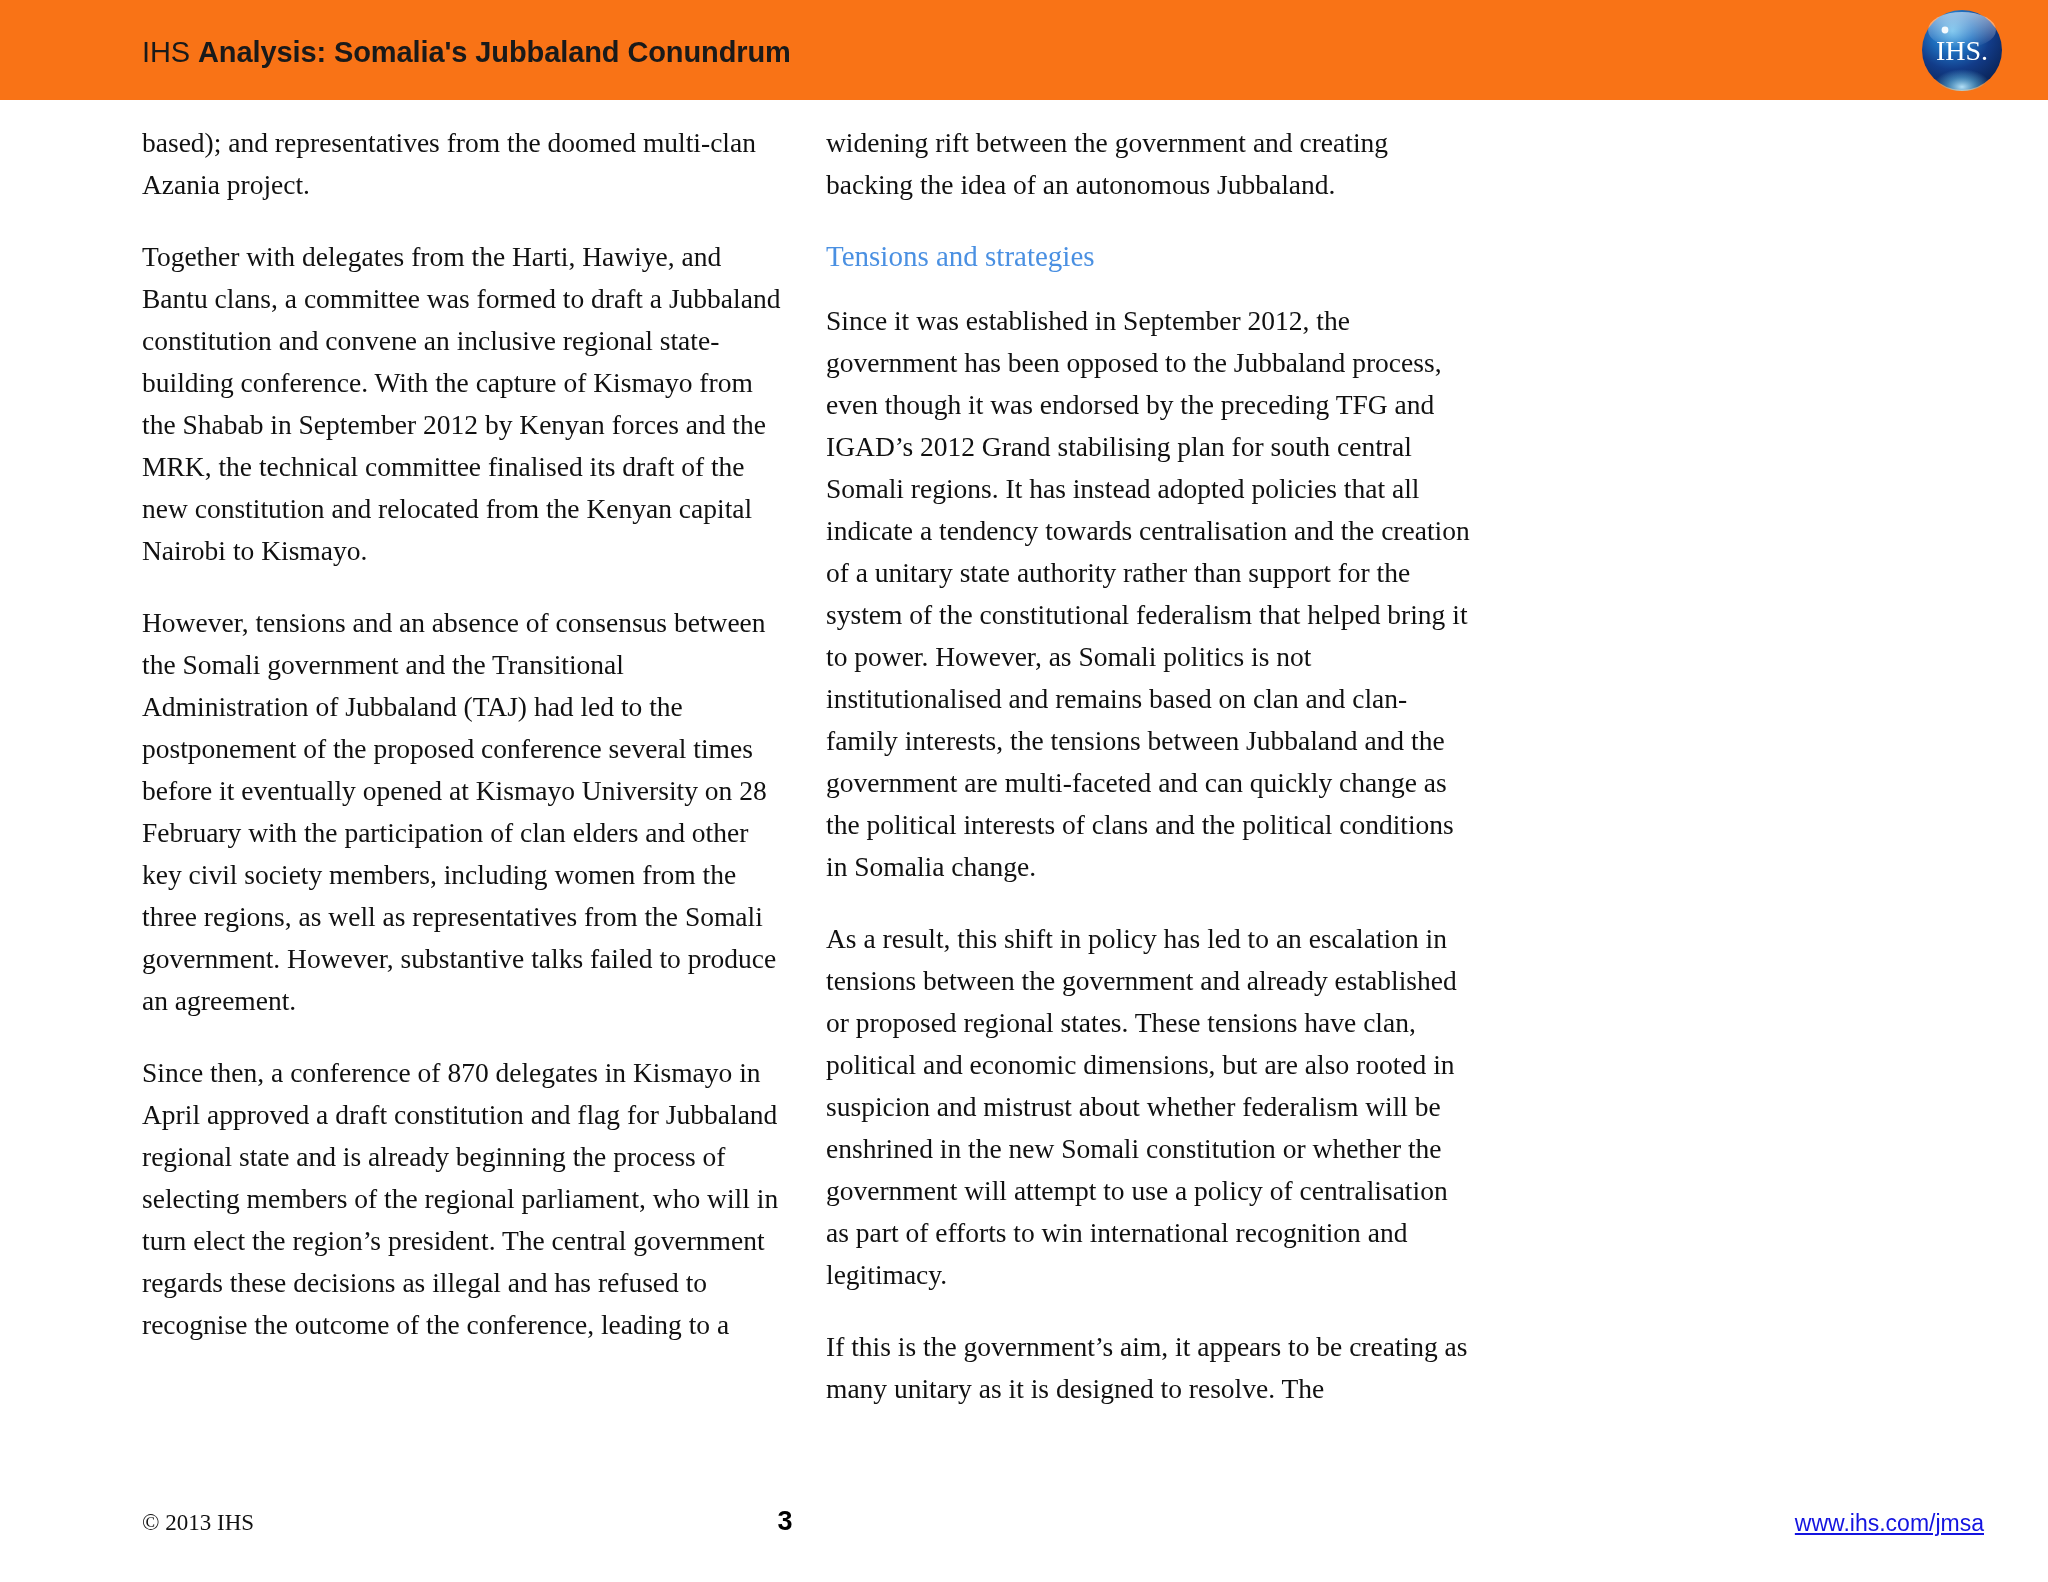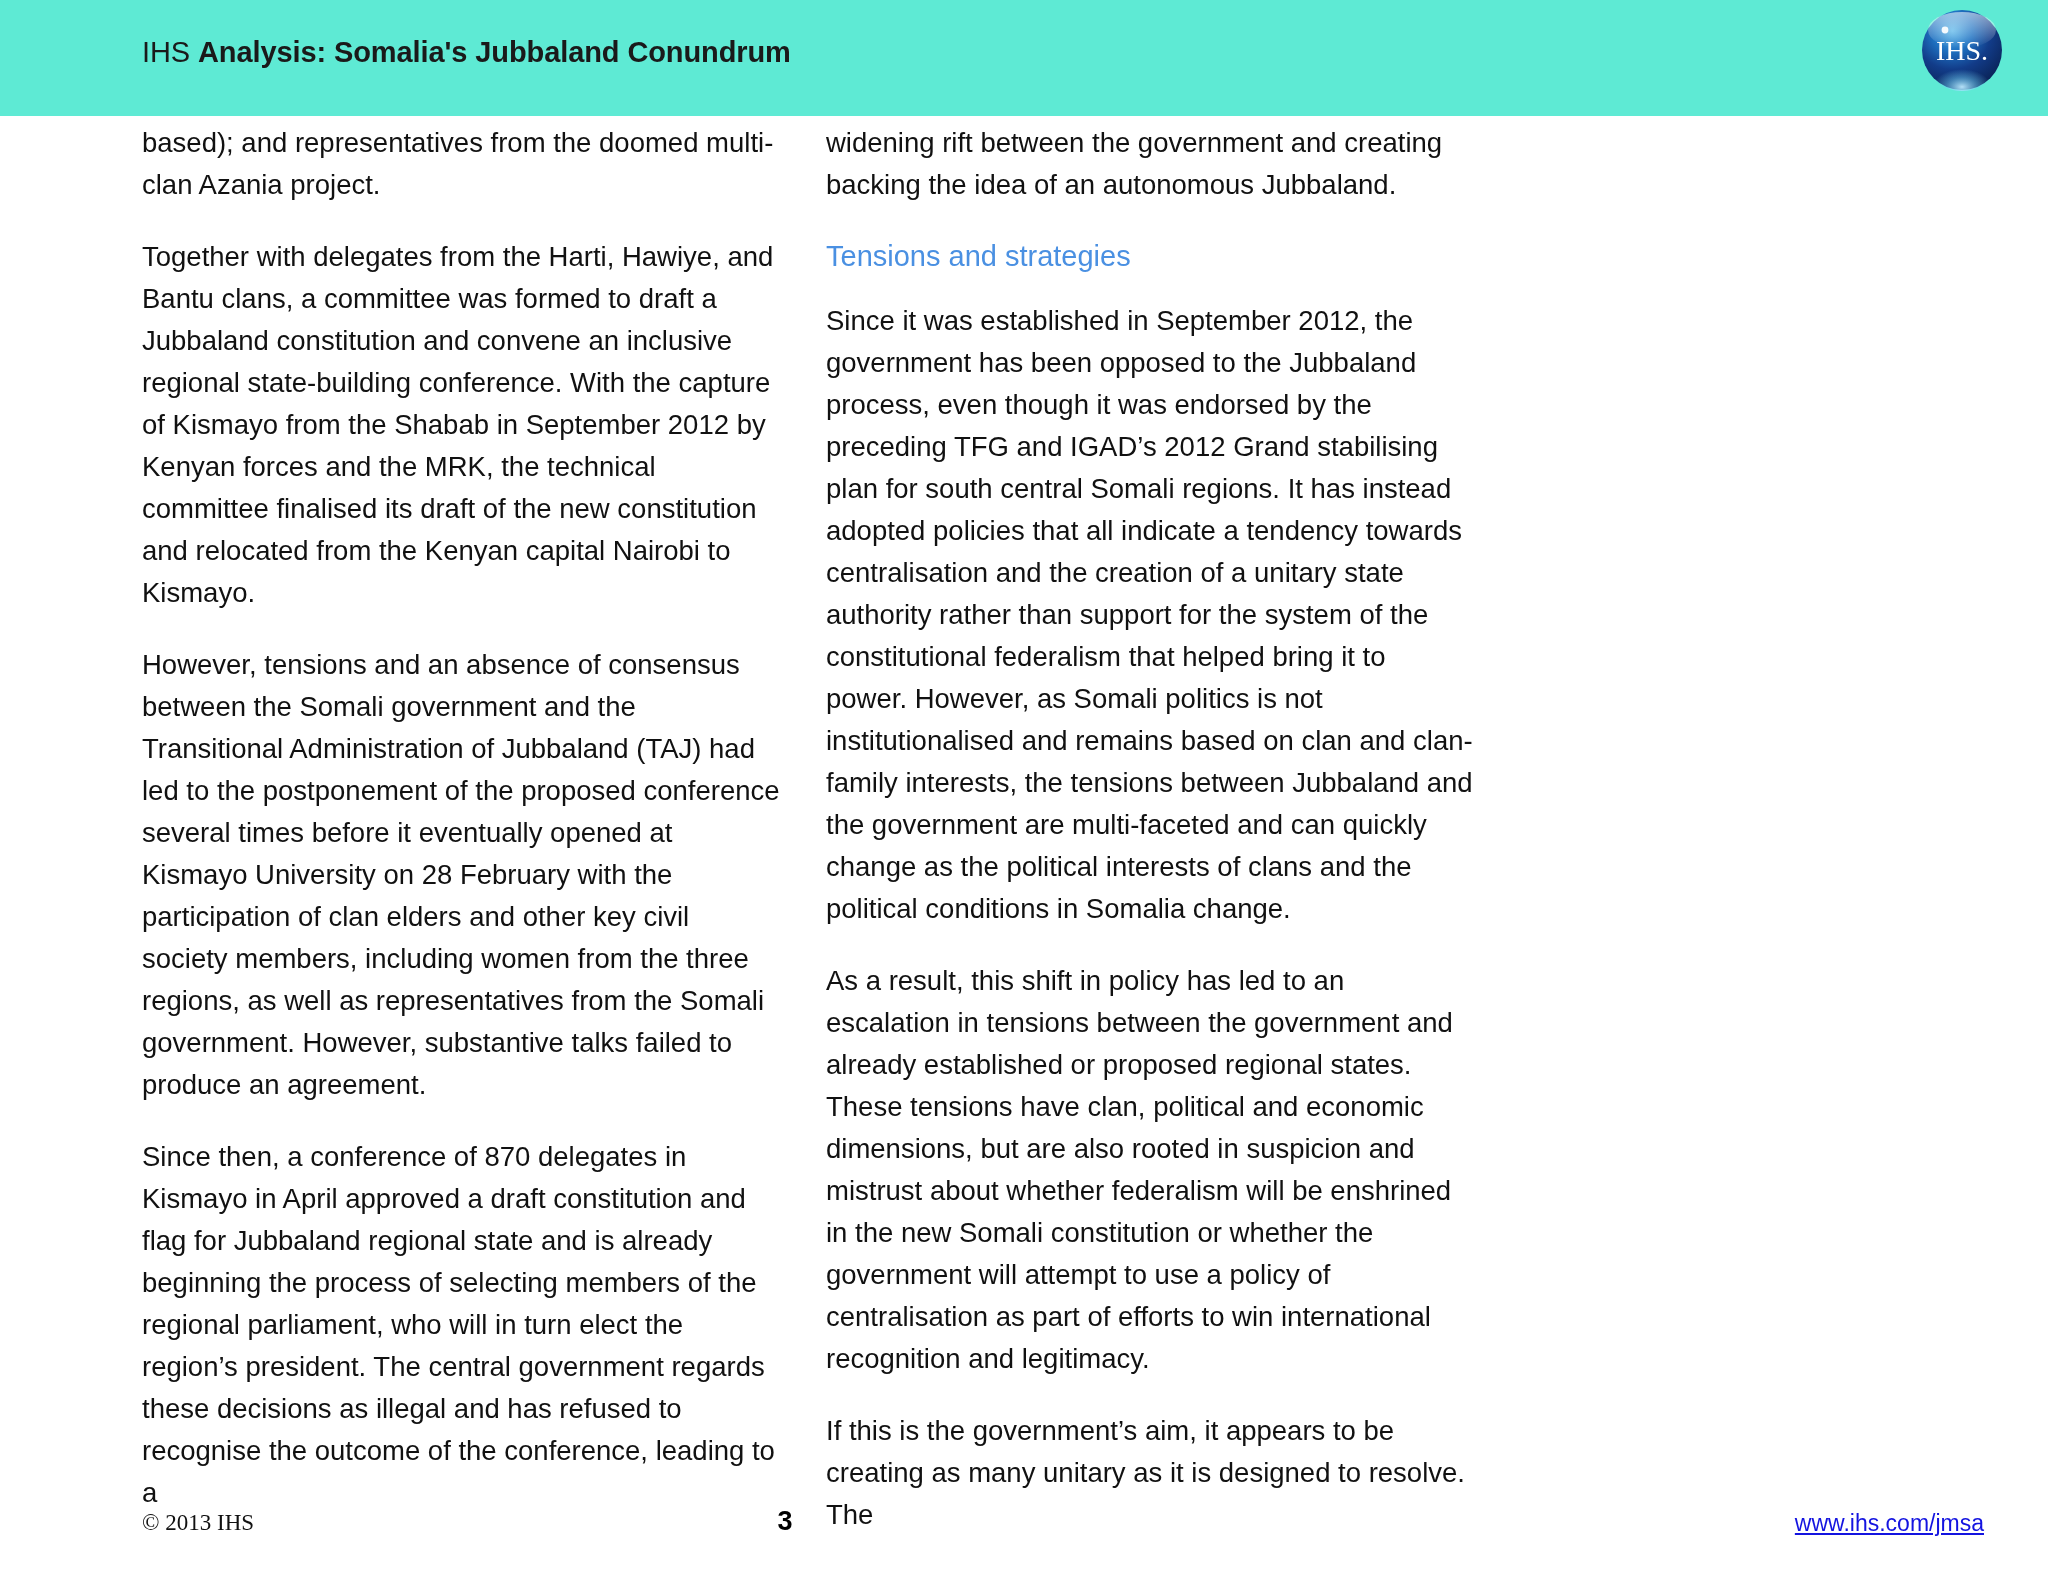--- a/index.html
+++ b/index.html
@@ -15,22 +15,22 @@
     position: relative;
     overflow: hidden;
   }
 
   
   .header-band {
     position: absolute;
     top: 0;
     left: 0;
     width: 2048px;
-    height: 116px;
-    background: #5eead4;
+    height: 100px;
+    background: #f97316;
   }
   .header-title {
     position: absolute;
     left: 142px;
     top: 36px;
     font-size: 29px;
     letter-spacing: -0.1px;
     white-space: nowrap;
     color: #1a1a1a;
   }
@@ -51,20 +51,21 @@
   }
   .logo-wrap svg { display: block; }
 
   
   .page {
     position: absolute;
     top: 100px;
     left: 0;
     width: 2048px;
     height: 1380px;
+    font-family: Liberation Serif, serif;
   }
   .col {
     position: absolute;
     top: 22px;
     font-size: 27.5px;
     line-height: 42px;
     color: #111111;
     text-align: left;
   }
   .col-left {

